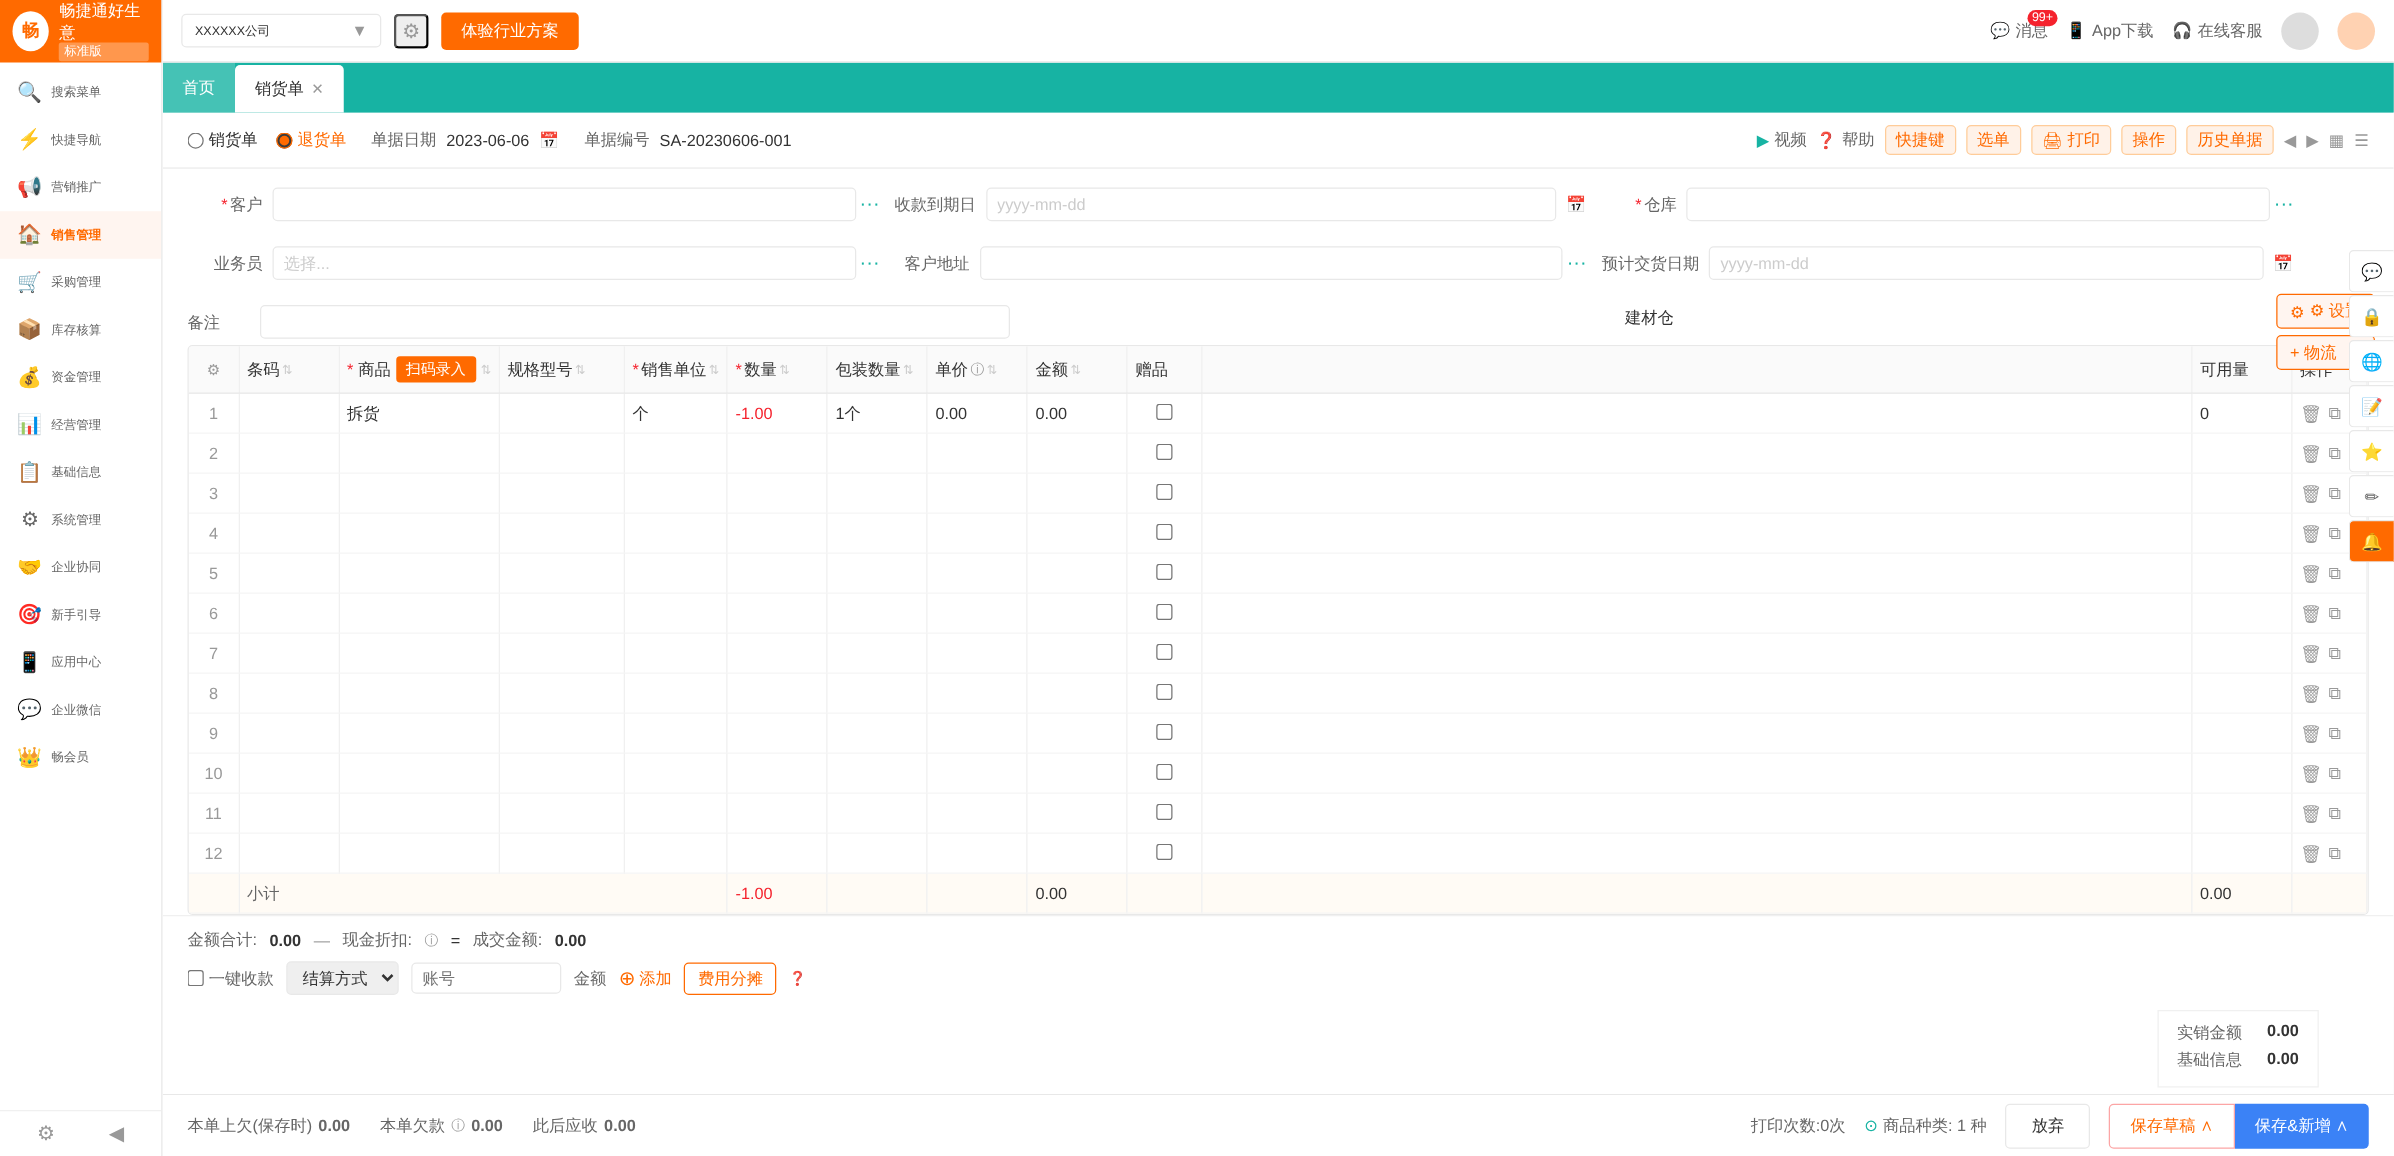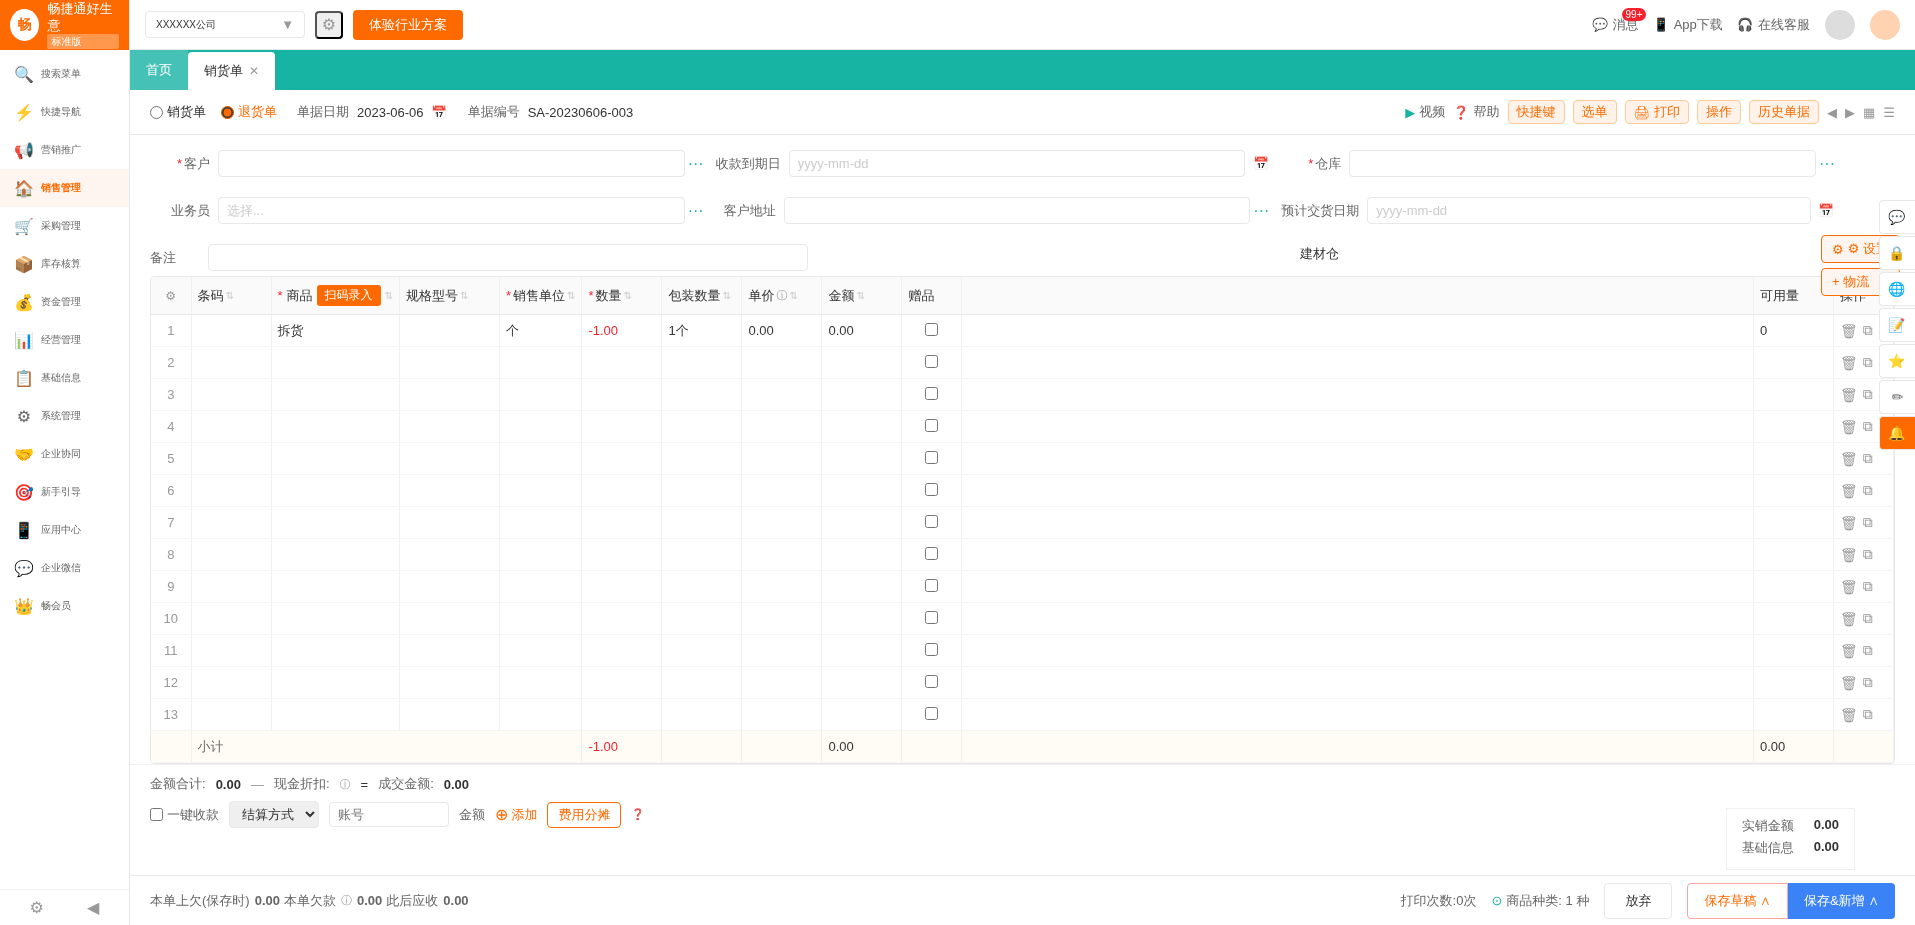--- a/index.html
+++ b/index.html
@@ -158,21 +158,21 @@
     .account-input { border: 1px solid #e8e8e8; border-radius: 4px; padding: 4px 8px; color: #ccc; font-size: 13px; width: 120px; }
     .add-btn { background: none; border: none; color: #ff6a00; cursor: pointer; display: flex; align-items: center; gap: 3px; }
     .expense-btn { background: none; border: 1px solid #ff6a00; border-radius: 4px; padding: 3px 10px; color: #ff6a00; cursor: pointer; }
 
     
     .footer-bar {
       position: fixed; left: 130px; bottom: 0; right: 0; height: 50px;
       background: #fff; border-top: 1px solid #e8e8e8; z-index: 100;
       display: flex; align-items: center; padding: 0 20px; justify-content: space-between;
     }
-    .footer-left { display: flex; align-items: center; gap: 4px; color: #666; font-size: 12px; }
+    .footer-left { display: flex; align-items: center; gap: 24px; color: #666; font-size: 12px; }
     .footer-info { display: flex; align-items: center; gap: 5px; }
     .footer-right { display: flex; align-items: center; gap: 15px; }
     .print-info { color: #666; font-size: 12px; display: flex; align-items: center; gap: 5px; }
     .product-type { color: #666; font-size: 12px; display: flex; align-items: center; gap: 4px; }
     .discard-btn { border: 1px solid #e8e8e8; background: #fff; color: #333; padding: 8px 20px; border-radius: 4px; cursor: pointer; font-size: 13px; }
     .save-draft-btn { border: 1px solid #fca5a5; background: #fff; color: #ff6a00; padding: 8px 16px; border-radius: 4px 0 0 4px; cursor: pointer; font-size: 13px; }
     .save-new-btn { background: #3b82f6; color: #fff; border: none; padding: 8px 16px; border-radius: 0 4px 4px 0; cursor: pointer; font-size: 13px; }
 
     
     .summary-panel {
@@ -344,21 +344,21 @@
           <span style="color:#ff6a00">退货单</span>
         </label>
       </div>
       <div class="form-header-mid">
         <span class="form-header-label">单据日期</span>
         <span class="form-header-value">2023-06-06</span>
         <span class="date-icon">📅</span>
       </div>
       <div class="form-header-mid">
         <span class="form-header-label">单据编号</span>
-        <span class="form-header-value">SA-20230606-003</span>
+        <span class="form-header-value">SA-20230606-001</span>
       </div>
       <div class="header-spacer2"></div>
       <div class="form-header-actions">
         <span class="header-action-btn">
           <span class="icon">▶</span>
           <span>视频</span>
         </span>
         <span class="header-action-btn">
           <span class="icon">❓</span>
           <span>帮助</span>
@@ -744,40 +744,20 @@
       <td class="col-gift" style="text-align:center"><input type="checkbox" style=""></td>
       <td style="min-width:200px"></td>
       <td class="col-available"></td>
       <td class="col-action">
         <div class="action-icons">
           <span class="action-icon" title="删除">🗑</span>
           <span class="action-icon" title="复制">⧉</span>
         </div>
       </td>
     </tr>
-              <tr>
-      <td class="col-num" style="text-align:center;color:#999">13</td>
-      <td class="col-barcode"><input style="border: none; width: 100%; outline: none; font-size: 12px;" value=""></td>
-      <td class="col-product" style="color:#333"></td>
-      <td class="col-spec"><input style="border: none; width: 100%; outline: none; font-size: 12px;" value=""></td>
-      <td class="col-unit"></td>
-      <td class="col-qty "></td>
-      <td class="col-pack"></td>
-      <td class="col-price"></td>
-      <td class="col-amount"></td>
-      <td class="col-gift" style="text-align:center"><input type="checkbox" style=""></td>
-      <td style="min-width:200px"></td>
-      <td class="col-available"></td>
-      <td class="col-action">
-        <div class="action-icons">
-          <span class="action-icon" title="删除">🗑</span>
-          <span class="action-icon" title="复制">⧉</span>
-        </div>
-      </td>
-    </tr>
             </tbody>
           <tfoot>
             <tr class="table-subtotal">
               <td></td>
               <td colspan="4" style="color:#666">小计</td>
               <td class="red">-1.00</td>
               <td></td>
               <td></td>
               <td>0.00</td>
               <td></td>

